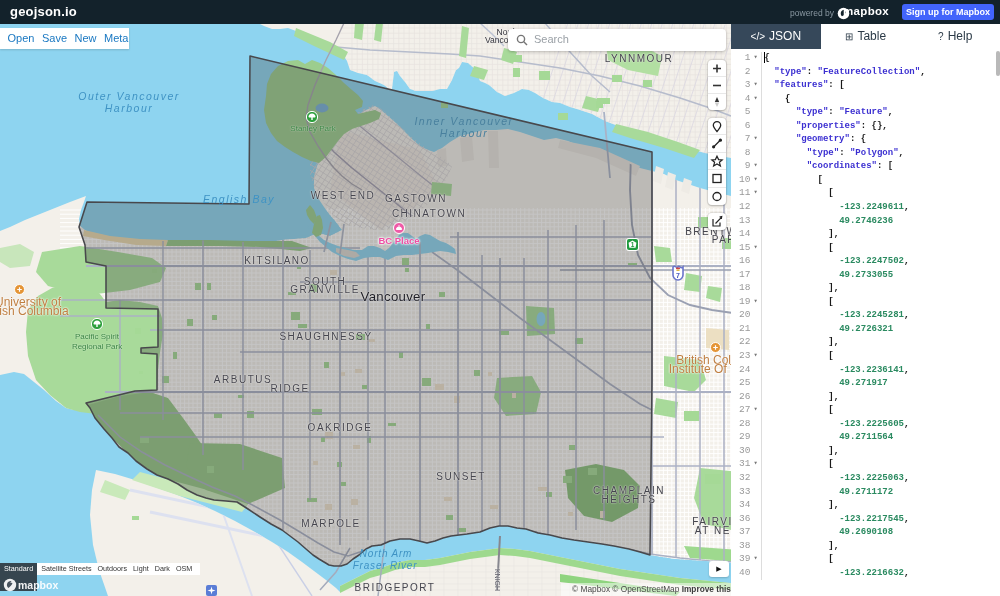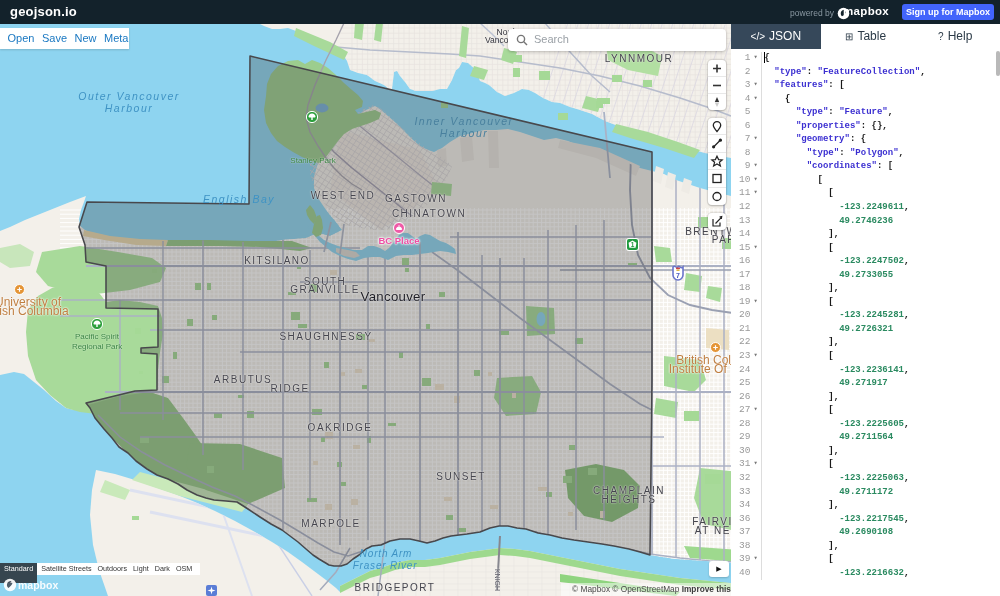--- a/index.html
+++ b/index.html
@@ -23,21 +23,21 @@
 .wat3 { color:#3f93c4; font-size:10px; font-style:italic; letter-spacing:0.8px; }
 .hood { color:#45454e; font-size:10px; letter-spacing:1.5px; text-shadow:0 0 2px rgba(235,233,229,0.9),0 0 1px rgba(235,233,229,0.9);text-align:center; }
 .city { color:#202028; font-size:13.2px; letter-spacing:0.3px; text-shadow:0 0 2px rgba(230,228,224,0.95),0 0 1px rgba(230,228,224,0.95); }
 .city2 { color:#33333b; font-size:8.5px; text-shadow:0 0 2px #fff; }
 .park { color:#37833f; font-size:8px; text-shadow:0 0 1.5px rgba(255,255,255,0.85); }
 .poi { color:#c07f42; font-size:12px; text-shadow:0 0 2px #fff,0 0 2px #fff; }
 .pink { color:#ee4fa4; font-size:9.5px; font-weight:bold; text-shadow:0 0 2px #fff,0 0 2px #fff,0 0 3px #fff; }
 .vroad { color:#5c5c66; font-size:7px; writing-mode:vertical-lr; text-shadow:0 0 2px #fff; }
 .mi { position:absolute; z-index:6; }
 #stylebar { position:absolute; left:0; top:563px; height:12px; z-index:20; font-size:7.2px; line-height:12px; white-space:nowrap; }
-#stylebar .std { background:#36454f; color:#fff; padding:0 4px; display:inline-block; height:20px; }
+#stylebar .std { background:#36454f; color:#fff; padding:0 4px; display:inline-block; height:28px; }
 #stylebar .rest { background:#fff; color:#333; padding:0 6px 0 4px; display:inline-block; height:12px; }
 #stylebar .rest span { margin-right:6px; }
 #mblogo { position:absolute; left:3px; top:578px; z-index:20; opacity:0.92; }
 #attr { position:absolute; left:561px; top:583px; width:170px; height:13px; background:rgba(255,255,255,0.5); z-index:20; font-size:8.3px; color:#4a4a4a; line-height:13px; text-align:right; }
 #attr b { color:#3c3c3c; }
 #expander { position:absolute; left:709px; top:561px; width:20px; height:16px; background:#fff; border-radius:3px; z-index:20; box-shadow:0 1px 2px rgba(0,0,0,0.2); text-align:center; font-size:7px; line-height:16px; color:#111; }
 #panel { position:absolute; left:731px; top:23.5px; width:269px; height:448px; background:#fff; z-index:40; }
 #tabs { position:absolute; left:0; top:0; width:269px; height:25.5px; background:#fff; }
 .tab { position:absolute; top:0; height:25.5px; width:89.7px; text-align:center; font-size:12px; color:#2b3a47; line-height:25.5px; }
 .tab.active { background:#36485a; color:#fff; }
@@ -762,21 +762,21 @@
 <div class="ml hood" style="left:340px;top:427px;">OAKRIDGE</div>
 <div class="ml hood" style="left:331px;top:523px;">MARPOLE</div>
 <div class="ml hood" style="left:461px;top:476px;">SUNSET</div>
 <div class="ml hood" style="left:629px;top:490px;">CHAMPLAIN</div>
 <div class="ml hood" style="left:629px;top:499px;">HEIGHTS</div>
 <div class="ml hood" style="left:722px;top:521px;">FAIRVIEW</div>
 <div class="ml hood" style="left:724px;top:530px;">AT NEIGH</div>
 <div class="ml hood" style="left:395px;top:587px;">BRIDGEPORT</div>
 <div class="ml hood" style="left:725px;top:231px;">BRENTWOOD</div>
 <div class="ml hood" style="left:728px;top:239px;">PARK</div>
-<div class="ml park" style="left:313px;top:128px;margin-top:32px;">Stanley Park</div>
+<div class="ml park" style="left:313px;top:128px;">Stanley Park</div>
 <div class="ml park" style="left:97px;top:336px;">Pacific Spirit</div>
 <div class="ml park" style="left:97px;top:345.5px;">Regional Park</div>
 <div class="ml poi" style="left:28px;top:302px;">University of</div>
 <div class="ml poi" style="left:25px;top:311px;">British Columbia</div>
 <div class="ml poi" style="left:712px;top:360px;">British Colum</div>
 <div class="ml poi" style="left:712px;top:369px;">Institute Of Tech</div>
 <div class="ml pink" style="left:399px;top:240px;">BC Place</div>
 <svg class="mi" style="left:306px;top:111px" width="12" height="12" viewBox="0 0 12 12">
         <circle cx="6" cy="6" r="5.6" fill="#2d9f3c" stroke="#fff" stroke-width="1"></circle>
         <path d="M6 2.4 C8.1 2.4 9.4 3.9 9.5 5.5 C9.5 6.2 9.1 6.5 8.5 6.5 H6.7 V8.9 H5.3 V6.5 H3.5 C2.9 6.5 2.5 6.2 2.5 5.5 C2.6 3.9 3.9 2.4 6 2.4 Z" fill="#fff"></path>

